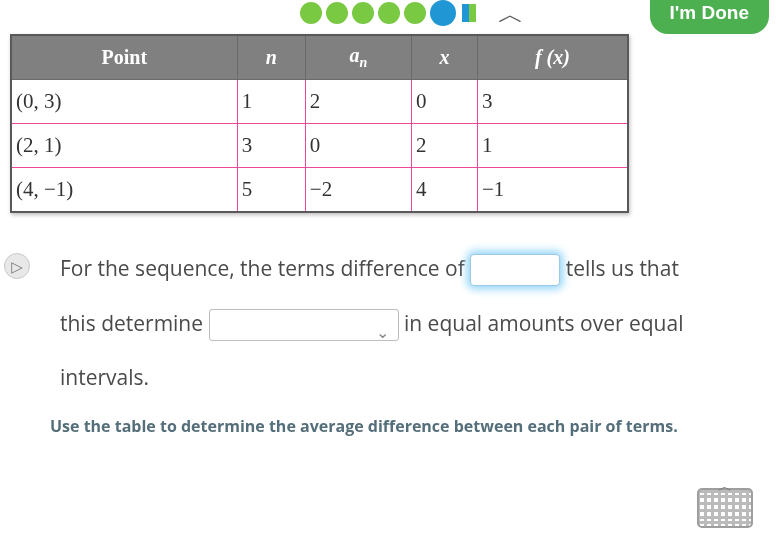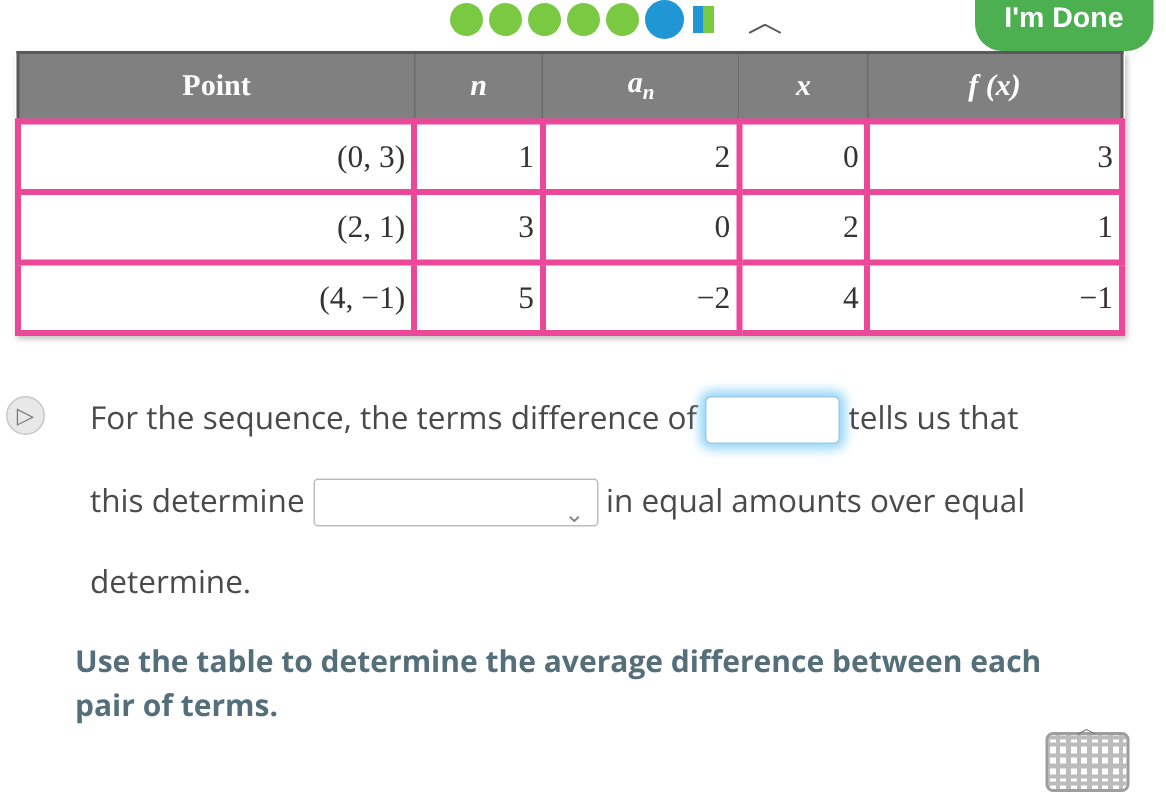--- a/index.html
+++ b/index.html
@@ -53,40 +53,40 @@
     color: #fff;
     font-weight: 700;
     font-size: 19px;
     padding: 8px 20px 10px 20px;
     border-radius: 0 0 18px 18px;
     border: none;
     cursor: pointer;
   }
   table.data {
     border-collapse: collapse;
-    width: 740px;
+    width: 619px;
     margin-left: 10px;
     border: 2px solid #595959;
     box-shadow: 1px 2px 4px rgba(0,0,0,.25);
   }
   table.data th {
     background: #808080;
     color: #fff;
     font-weight: 700;
     font-style: italic;
     font-size: 20px;
     padding: 8px 4px;
     border: 1px solid #6a6a6a;
     font-family: Georgia, "Times New Roman", serif;
   }
   table.data th .sub { font-size: 14px; vertical-align: sub; font-style: italic; }
   table.data th .hdr-noitalic { font-style: normal; }
   table.data td {
-    border: 4px solid #ec4899;
-    text-align: right;
+    border: 1px solid #ec4899;
+    text-align: left;
     font-size: 21px;
     padding: 9px 4px;
     font-family: Georgia, "Times New Roman", serif;
     color: #333;
   }
   .content {
     padding: 28px 50px 0 60px;
     font-size: 21px;
     color: #4a4a4a;
     line-height: 2.6;
@@ -132,21 +132,21 @@
   .blank-select::after {
     content: "⌄";
     position: absolute;
     right: 8px; top: 2px;
     color: #888;
     font-size: 16px;
   }
   .instr {
     font-weight: 700;
     color: #546e7a;
-    font-size: 20px;
+    font-size: 16px;
     padding: 10px 50px 0 50px;
     line-height: 1.45;
   }
   .kbd-icon {
     position: absolute;
     right: 24px;
     bottom: 12px;
     width: 56px; height: 40px;
     border: 2px solid #9e9e9e;
     border-radius: 5px;
@@ -219,20 +219,20 @@
 </table>
 
 <div class="content">
   <div class="replay-btn">▷</div>
   <span>For the sequence, the terms difference of</span>
   <input class="blank-input" value="" style="">
   <span>tells us that</span><br>
   <span>this determine</span>
   <span class="blank-select"></span>
   <span>in equal amounts over equal</span><br>
-  <span>determine.</span>
+  <span>intervals.</span>
 </div>
 
 <div class="instr">Use the table to determine the average difference between each pair of terms.</div>
 
 <div class="kbd-icon">
   <span class="up">︿</span>
 </div>
 
 </body></html>

